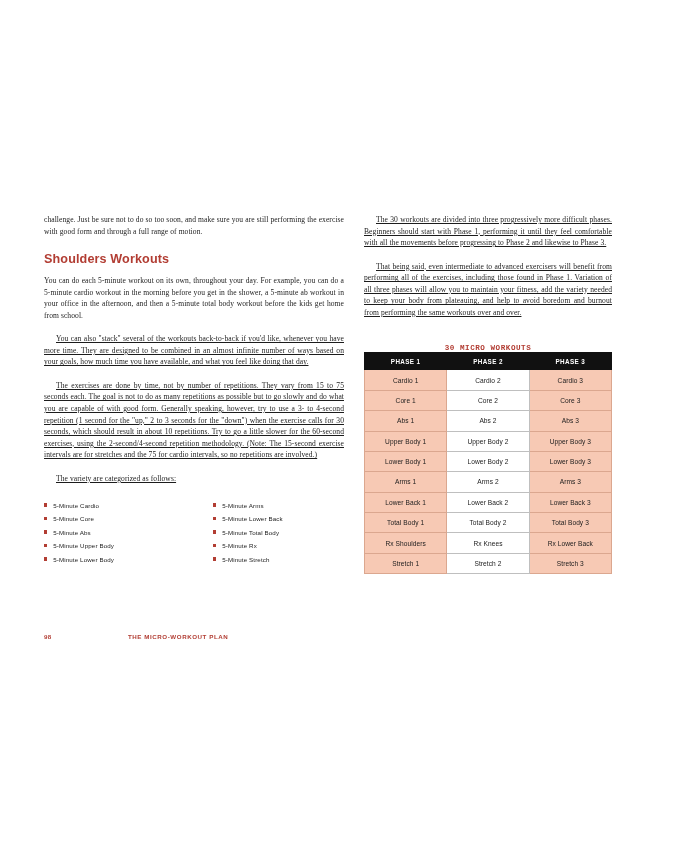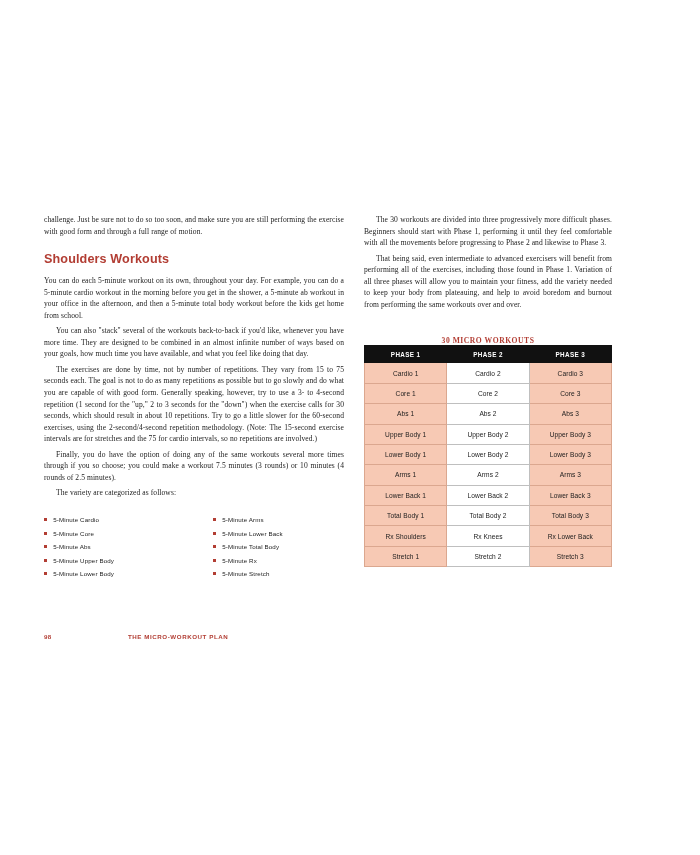--- a/index.html
+++ b/index.html
@@ -48,23 +48,24 @@
     font-family: "Liberation Serif", serif;
     font-size: 7.55px;
     line-height: 11.55px;
     text-align: justify;
     margin: 0;
     color: #1c1c1c;
     letter-spacing: 0.01em;
   }
   p.body.indent {
     text-indent: 12px;
+    text-decoration: underline;
   }
   p.body + p.body {
-    margin-top: 4px;
+    margin-top: 12px;
   }
 
   h2.section-heading {
     font-family: "Liberation Sans", sans-serif;
     font-size: 12.6px;
     font-weight: bold;
     color: #b23d33;
     margin: 15px 0 9px 0;
     letter-spacing: 0.01em;
   }
@@ -116,21 +117,21 @@
   }
   .running-head {
     font-family: "Liberation Sans", sans-serif;
     font-size: 6.2px;
     font-weight: bold;
     color: #b23d33;
     letter-spacing: 0.09em;
   }
 
   .table-title {
-    font-family: Liberation Serif, serif;
+    font-family: Liberation Mono, monospace;
     font-size: 7.6px;
     font-weight: bold;
     color: #b23d33;
     letter-spacing: 0.07em;
     text-align: center;
     margin-top: 26px;
   }
 
   table.workouts {
     border-collapse: collapse;
@@ -174,21 +175,20 @@
   <div class="columns">
 
     <div class="col-left">
       <p class="body">challenge. Just be sure not to do so too soon, and make sure you are still performing the exercise with good form and through a full range of motion.</p>
 
       <h2 class="section-heading">Shoulders Workouts</h2>
 
       <p class="body">You can do each 5-minute workout on its own, throughout your day. For example, you can do a 5-minute cardio workout in the morning before you get in the shower, a 5-minute ab workout in your office in the afternoon, and then a 5-minute total body workout before the kids get home from school.</p>
       <p class="body indent">You can also "stack" several of the workouts back-to-back if you'd like, whenever you have more time. They are designed to be combined in an almost infinite number of ways based on your goals, how much time you have available, and what you feel like doing that day.</p>
       <p class="body indent">The exercises are done by time, not by number of repetitions. They vary from 15 to 75 seconds each. The goal is not to do as many repetitions as possible but to go slowly and do what you are capable of with good form. Generally speaking, however, try to use a 3- to 4-second repetition (1 second for the "up," 2 to 3 seconds for the "down") when the exercise calls for 30 seconds, which should result in about 10 repetitions. Try to go a little slower for the 60-second exercises, using the 2-second/4-second repetition methodology. (Note: The 15-second exercise intervals are for stretches and the 75 for cardio intervals, so no repetitions are involved.)</p>
-      <p class="body indent">Finally, you do have the option of doing any of the same workouts several more times through if you so choose; you could make a workout 7.5 minutes (3 rounds) or 10 minutes (4 rounds of 2.5 minutes).</p>
       <p class="body indent">The variety are categorized as follows:</p>
 
       <div class="bullet-block">
         <div class="bullet-col">
           <div class="bullet-item">
             <span class="bullet-sq"></span>
             <span>5-Minute Cardio</span>
           </div>
           <div class="bullet-item">
             <span class="bullet-sq"></span>

